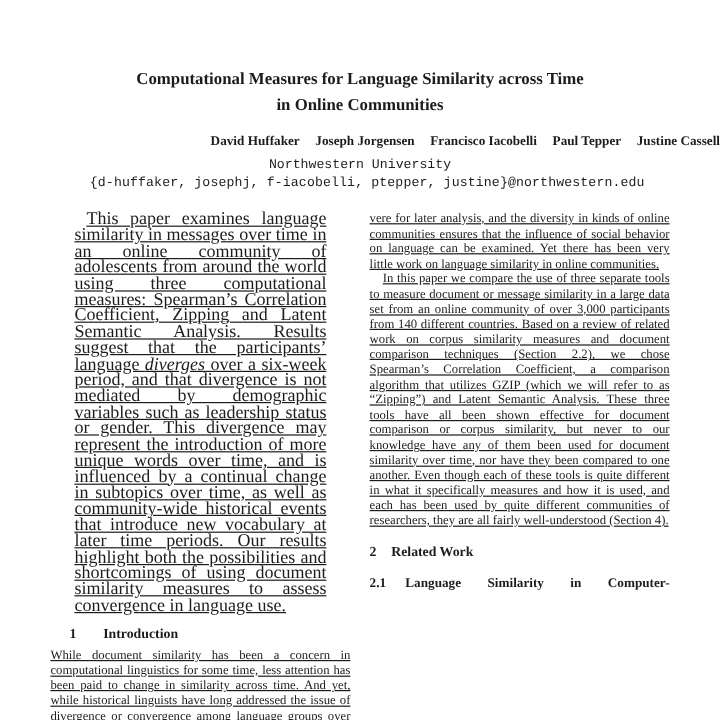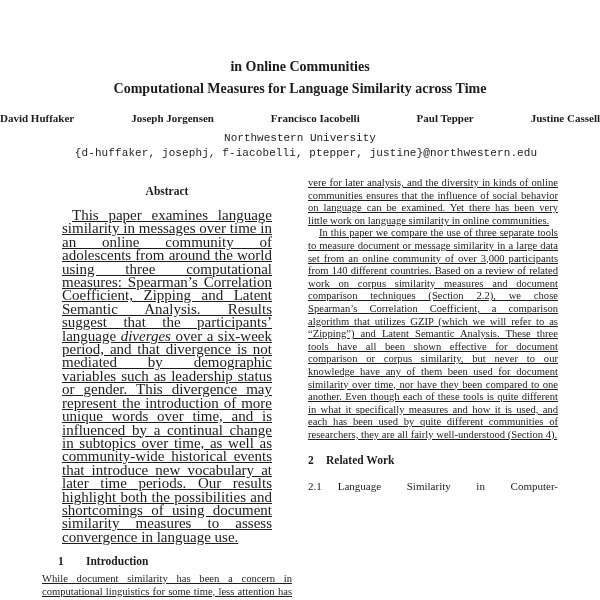--- a/index.html
+++ b/index.html
@@ -17,21 +17,21 @@
   .title {
     font-size: 14px;
     font-weight: bold;
     line-height: 22px;
   }
   .authors {
     margin-top: 12px;
     font-size: 11px;
     font-weight: bold;
     display: flex;
-    justify-content: space-between;
+    justify-content: flex-end;
     gap: 13px;
     white-space: nowrap;
   }
   .affiliation { margin-top: 8px; font-size: 11px; font-family: Liberation Mono, monospace; }
   .email {
     margin-top: 3px;
     font-family: "Liberation Mono", "DejaVu Sans Mono", monospace;
     font-size: 11px;
     letter-spacing: 0.1px;
     padding-left: 12px;
@@ -71,58 +71,57 @@
     line-height: 14px;
   }
   .sec.s1 { margin-top: 10px; margin-bottom: 5px; padding-left: 16px; }
   .sec.s2 { margin-top: 12px; margin-bottom: 6px; }
   .sec .num { display: inline-block; }
   .sec.s1 .num { width: 28px; }
   .sec.s2 .num { width: 18px; }
   .subsec {
     display: flex;
     font-size: 11px;
-    font-weight: normal;
+    font-weight: bold;
     margin: 12px 0 0 0;
     line-height: 14px;
     justify-content: center;
   }
   .subsec .num21 { margin-right: 16px; }
   .subsec .t {
     flex: 1;
     text-align: justify;
     text-align-last: justify;
   }
   em { font-style: italic; }
 </style>
 </head>
 <body>
 
 <div class="page">
 
   <header>
     <div class="title">
+      <div>Computational Measures for Language Similarity across Time</div>
       <div>in Online Communities</div>
-      <div>Computational Measures for Language Similarity across Time</div>
     </div>
     <div class="authors">
       <span>David Huffaker</span>
       <span>Joseph Jorgensen</span>
       <span>Francisco Iacobelli</span>
       <span>Paul Tepper</span>
       <span>Justine Cassell</span>
     </div>
     <div class="affiliation">Northwestern University</div>
     <div class="email">{d-huffaker, josephj, f-iacobelli, ptepper, justine}@northwestern.edu</div>
   </header>
 
   <div class="columns">
 
     <div class="col">
-      <div class="abs-head">Abstract</div>
       <p class="abs-body"><span>This paper examines language similarity in messages over time in an online community of adolescents from around the world using three computational measures: Spearman’s Correlation Coefficient, Zipping and Latent Semantic Analysis. Results suggest that the participants’ language </span><em>diverges</em><span> over a six-week period, and that divergence is not mediated by demographic variables such as leadership status or gender. This divergence may represent the introduction of more unique words over time, and is influenced by a continual change in subtopics over time, as well as community-wide historical events that introduce new vocabulary at later time periods. Our results highlight both the possibilities and shortcomings of using document similarity measures to assess convergence in language use.</span></p>
 
       <h2 class="sec s1"><span class="num">1</span><span>Introduction</span></h2>
       <p class="body-p">While document similarity has been a concern in computational linguistics for some time, less attention has been paid to change in similarity across time. And yet, while historical linguists have long addressed the issue of divergence or convergence among language groups over long periods of time, there has also been increasing interest in convergence (also referred to as entrainment, speech ac-</p>
     </div>
 
     <div class="col">
       <p class="body-p">vere for later analysis, and the diversity in kinds of online communities ensures that the influence of social behavior on language can be examined. Yet there has been very little work on language similarity in online communities.</p>
       <p class="body-p indent">In this paper we compare the use of three separate tools to measure document or message similarity in a large data set from an online community of over 3,000 participants from 140 different countries. Based on a review of related work on corpus similarity measures and document comparison techniques (Section 2.2), we chose Spearman’s Correlation Coefficient, a comparison algorithm that utilizes GZIP (which we will refer to as “Zipping”) and Latent Semantic Analysis. These three tools have all been shown effective for document comparison or corpus similarity, but never to our knowledge have any of them been used for document similarity over time, nor have they been compared to one another. Even though each of these tools is quite different in what it specifically measures and how it is used, and each has been used by quite different communities of researchers, they are all fairly well-understood (Section 4).</p>
 

